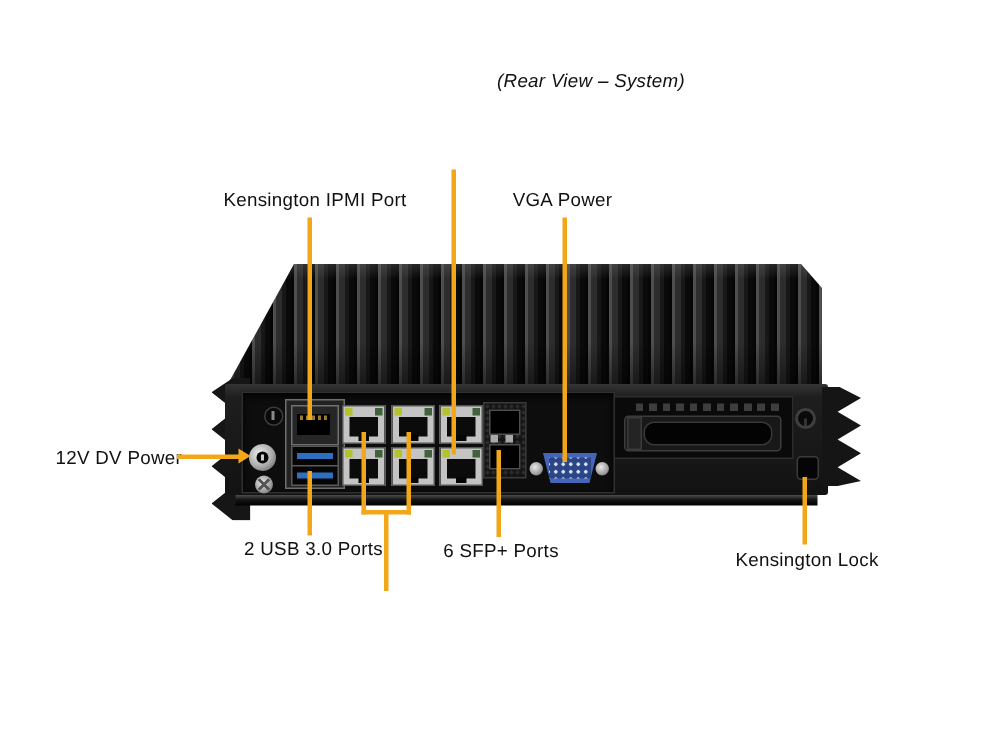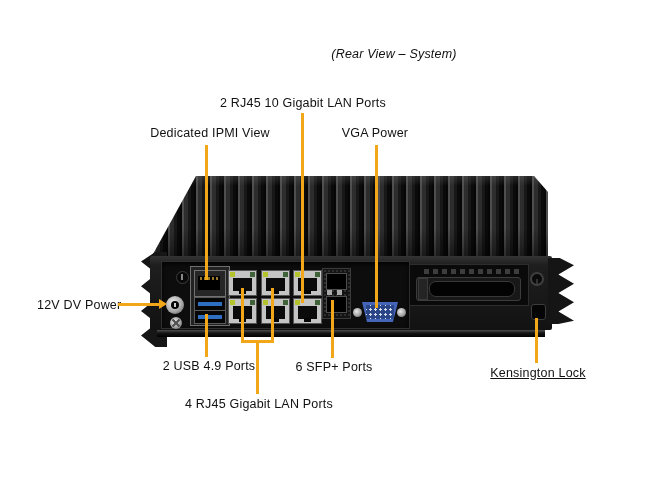--- a/index.html
+++ b/index.html
@@ -84,28 +84,26 @@
   .lock-hole .slit{position:absolute;left:4px;top:5px;width:2px;height:5px;background:#333;}
   .ken{position:absolute;left:531px;top:304px;width:13px;height:14px;background:#050505;
     border:1px solid #3c3c3c;border-radius:3px;}
 </style>
 </head>
 <body>
 
 <div class="stage">
 
   <div class="lbl ctr title" style="left:362px;top:47px;margin-left:32px;">(Rear View – System)</div>
-  <div class="lbl ctr" style="left:303px;top:96px;">2 RJ45 10 Gigabit LAN Ports</div>
-  <div class="lbl ctr" style="left:210px;top:126px;">Dedicated IPMI View</div>
+  <div class="lbl ctr" style="left:210px;top:126px;">Kensington IPMI Port</div>
   <div class="lbl ctr" style="left:375px;top:126px;">VGA Power</div>
   <div class="lbl" style="left:37px;top:298px;">12V DV Power</div>
-  <div class="lbl ctr" style="left:209px;top:359px;">2 USB 4.9 Ports</div>
+  <div class="lbl ctr" style="left:209px;top:359px;">2 USB 3.0 Ports</div>
   <div class="lbl ctr" style="left:334px;top:360px;">6 SFP+ Ports</div>
-  <div class="lbl ctr" style="left:259px;top:397px;">4 RJ45 Gigabit LAN Ports</div>
-  <div class="lbl ctr" style="left:538px;top:366px;text-decoration:underline;">Kensington Lock</div>
+  <div class="lbl ctr" style="left:538px;top:366px;">Kensington Lock</div>
 
   <div class="fins"></div>
   <div class="fins-left"></div>
   <div class="face"></div>
   <div class="fins-right"></div>
   <div class="base"></div>
   <div class="io-recess"></div>
   <div class="io-frame"></div>
 
   <div class="hole">

